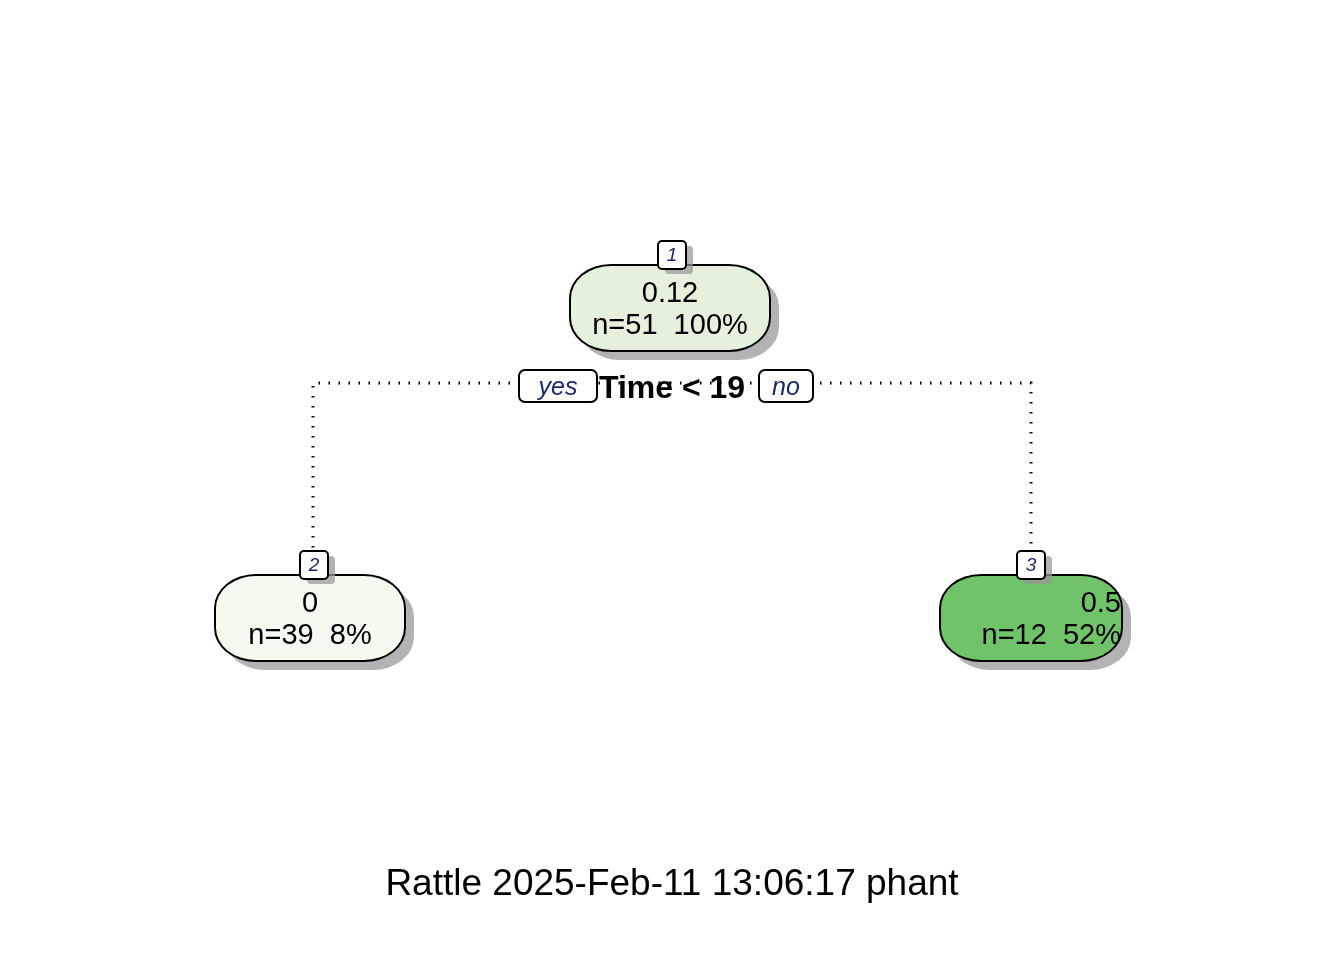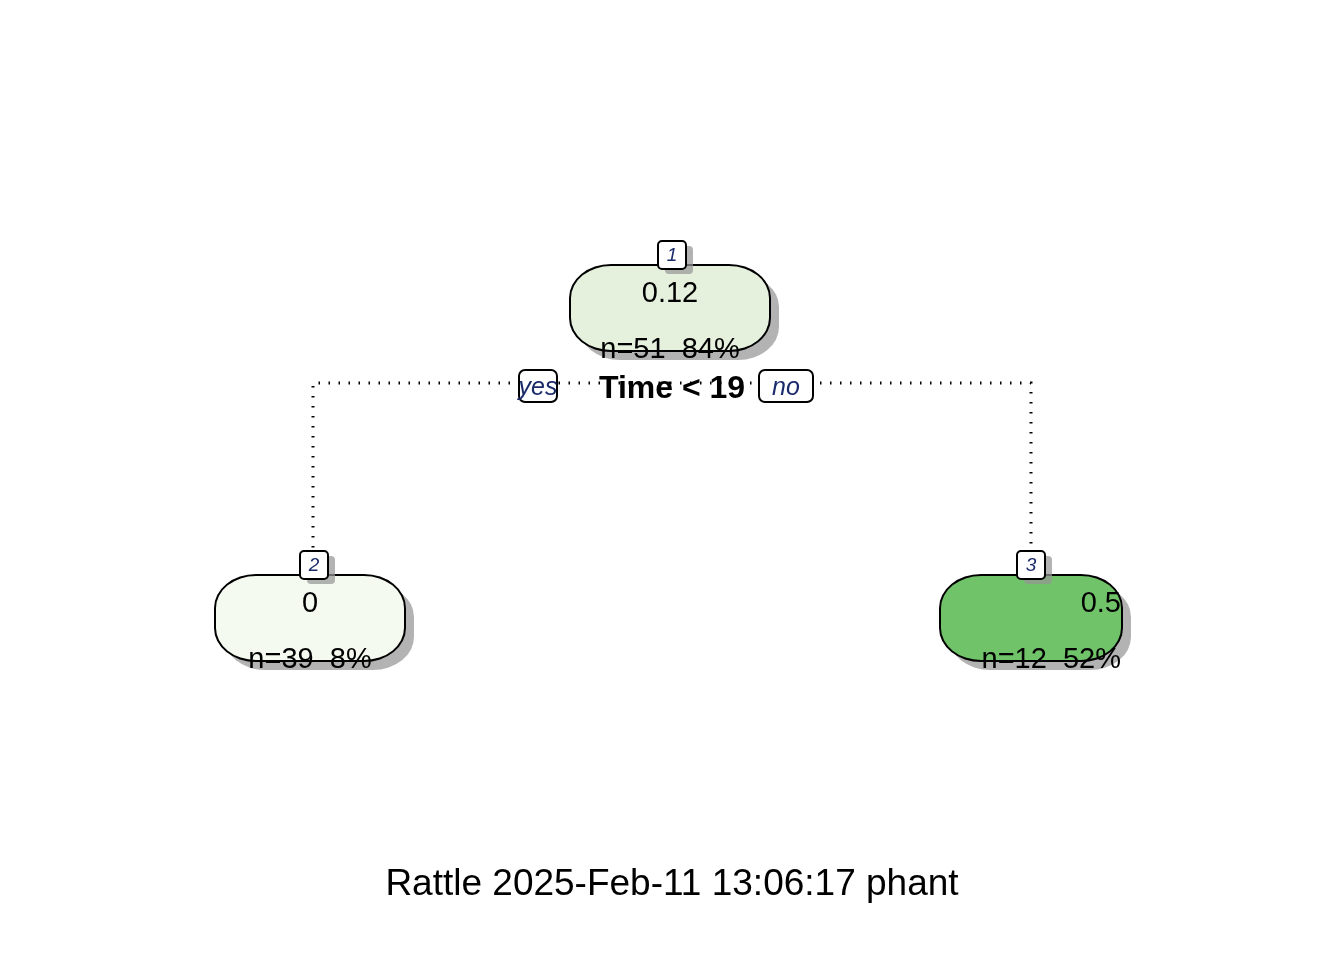--- a/index.html
+++ b/index.html
@@ -35,21 +35,20 @@
     justify-content: center;
     box-shadow: 9px 9px 0 -1px rgba(150,150,150,0.72);
     z-index: 5;
   }
   .node-line {
     line-height: 1.04;
     white-space: pre;
     font-size: 29px;
     letter-spacing: 0px;
     color: #000000;
-    margin-top: 24px;
   }
   .node-line.val { margin-bottom: 2px; }
 
   .node-badge {
     position: absolute;
     box-sizing: border-box;
     width: 30px;
     height: 30px;
     border: 2.5px solid #000000;
     border-radius: 5px;
@@ -72,21 +71,21 @@
     background: #ffffff;
     display: flex;
     align-items: center;
     justify-content: center;
     font-style: italic;
     font-size: 25px;
     color: #1b2a6b;
     height: 34px;
     z-index: 9;
   }
-  #edge-badge-yes { left: 518px; top: 369px; width: 40px; text-align: right; }
+  #edge-badge-yes { left: 518px; top: 369px; width: 80px; text-align: right; }
   #edge-badge-no  { left: 758px; top: 369px; width: 56px; font-style: italic; }
 
   #split-label {
     position: absolute;
     left: 592px;
     top: 370px;
     width: 160px;
     height: 34px;
     display: flex;
     align-items: center;
@@ -123,21 +122,21 @@
 <svg id="tree-canvas" viewBox="0 0 1344 960" xmlns="http://www.w3.org/2000/svg">
 
   <polyline points="670,383 313,383 313,552" fill="none" stroke="#000000" stroke-width="3" stroke-dasharray="1.5 8.5" stroke-linecap="butt"></polyline>
 
   <polyline points="670,383 1031,383 1031,552" fill="none" stroke="#000000" stroke-width="3" stroke-dasharray="1.5 8.5" stroke-linecap="butt"></polyline>
 </svg>
 
 <div class="node-badge" id="badge-1">1</div>
 <div class="node" id="node-root" style="background: rgb(229, 240, 221);">
   <div class="node-line val">0.12</div>
-  <div class="node-line">n=51  84%</div>
+  <div class="node-line">n=51  100%</div>
 </div>
 
 <div class="edge-badge" id="edge-badge-yes">yes</div>
 <div id="split-label">Time &lt; 19</div>
 <div class="edge-badge" id="edge-badge-no">no</div>
 
 <div class="node-badge" id="badge-2">2</div>
 <div class="node" id="node-left" style="background: rgb(244, 250, 239);">
   <div class="node-line val">0</div>
   <div class="node-line">n=39  8%</div>

